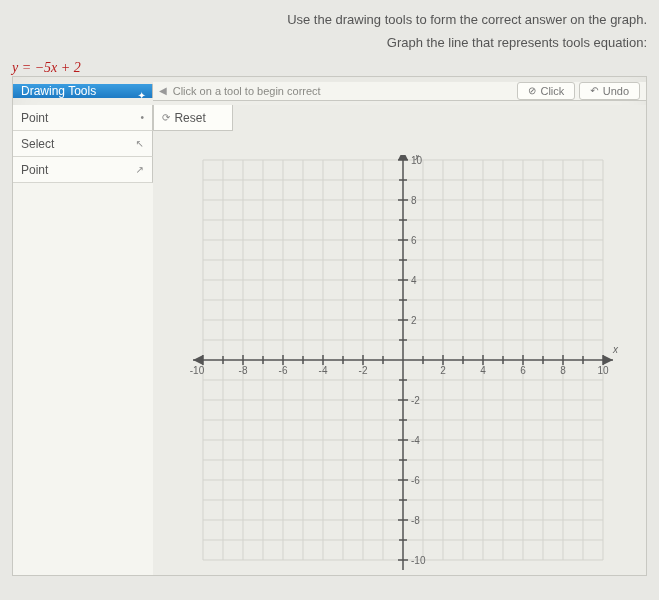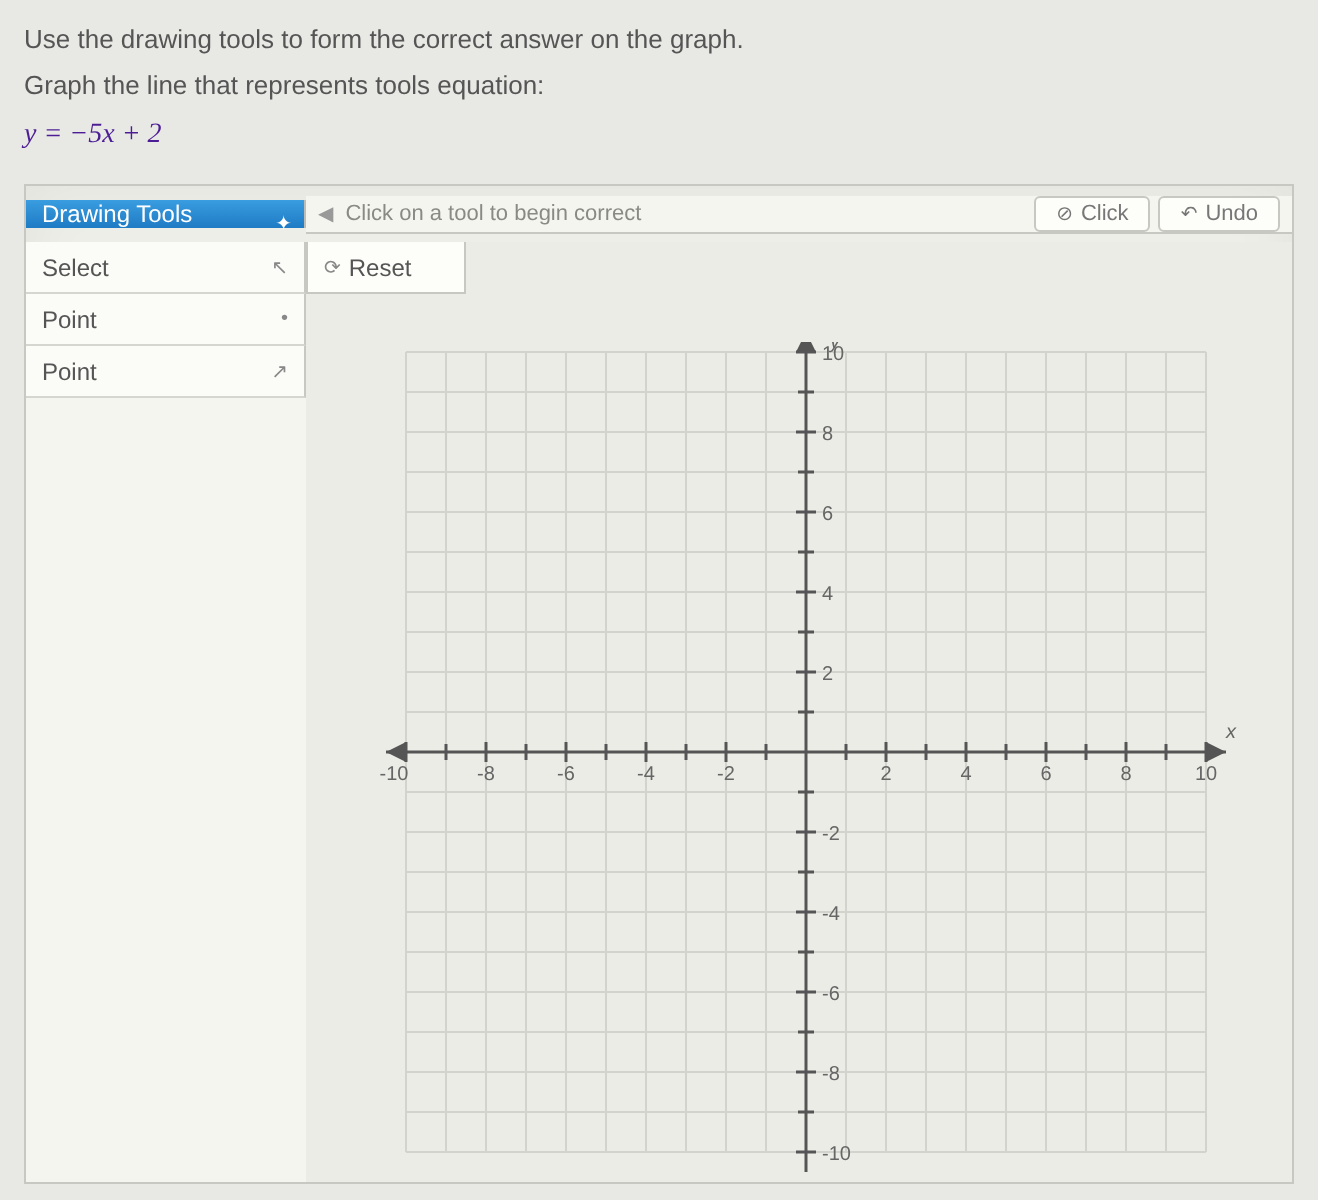--- a/index.html
+++ b/index.html
@@ -5,22 +5,22 @@
   * { box-sizing: border-box; margin: 0; padding: 0; }
   body {
     font-family: Arial, sans-serif;
     background: #e8e8e4;
     padding: 12px;
     width: 659px;
     height: 600px;
     color: #444;
   }
   .instructions { font-size: 13px; color: #555; margin-bottom: 10px; }
-  .instructions p { margin-bottom: 8px; }
-  .equation { font-family: 'Times New Roman', serif; font-style: italic; font-size: 14px; margin-bottom: 16px; color: #4c1d95; }
+  .instructions p { margin-bottom: 8px; text-align: right; }
+  .equation { font-family: 'Times New Roman', serif; font-style: italic; font-size: 14px; color: #b91c1c; }
   .app {
     background: #eeeee9;
     border: 1px solid #c8c8c2;
     display: flex;
     flex-direction: column;
     box-shadow: inset 0 0 30px rgba(0,0,0,0.05);
   }
   .topbar {
     display: flex;
     align-items: center;
@@ -119,26 +119,26 @@
         <div class="btn">
           <span class="ico">↶</span>
           <span>Undo</span>
         </div>
       </div>
     </div>
   </div>
   <div class="body">
     <div class="tools">
       <div class="toolrow">
+        <span>Point</span>
+        <span class="ti">•</span>
+      </div>
+      <div class="toolrow">
         <span>Select</span>
         <span class="ti">↖</span>
-      </div>
-      <div class="toolrow">
-        <span>Point</span>
-        <span class="ti">•</span>
       </div>
       <div class="toolrow">
         <span>Point</span>
         <span class="ti">↗</span>
       </div>
     </div>
     <div class="canvas">
       <div class="resetwrap">
         <div class="toolrow reset">
           <span class="ti">⟳</span>

